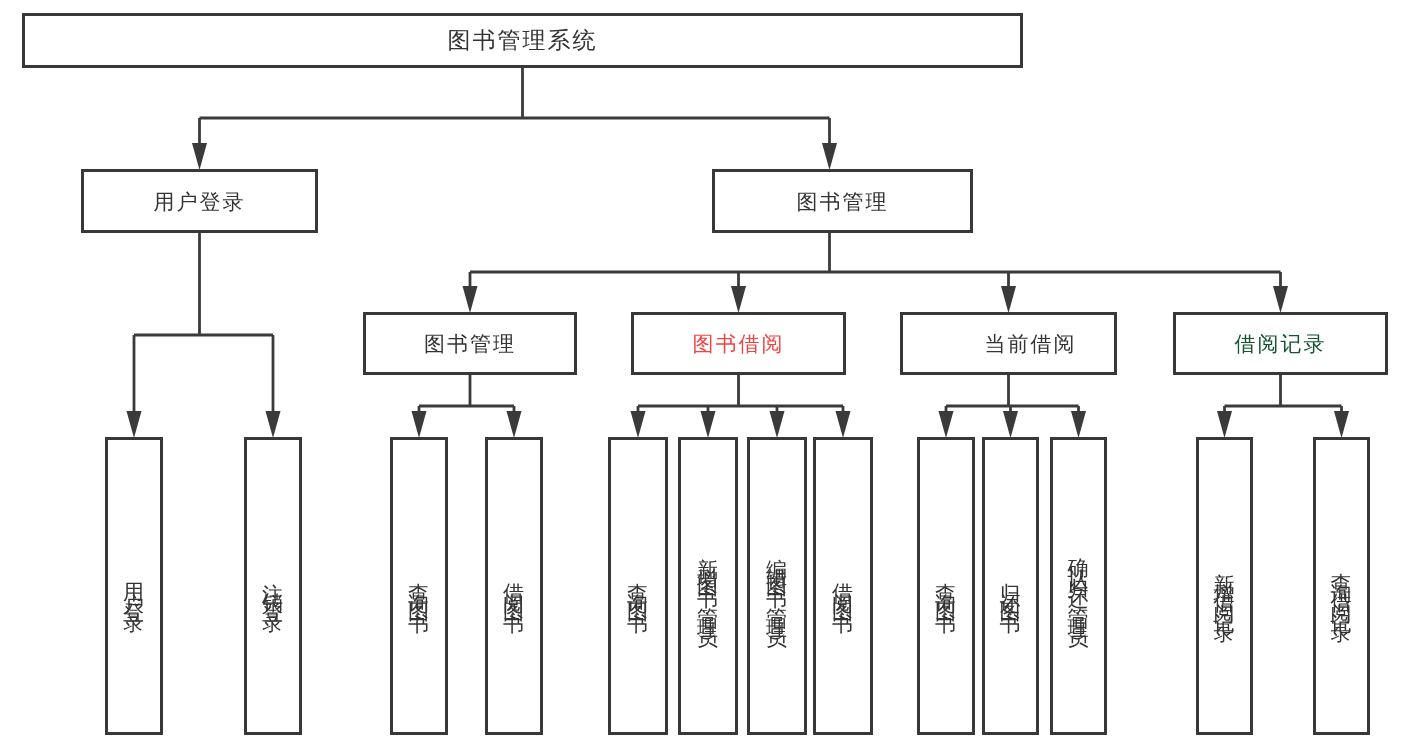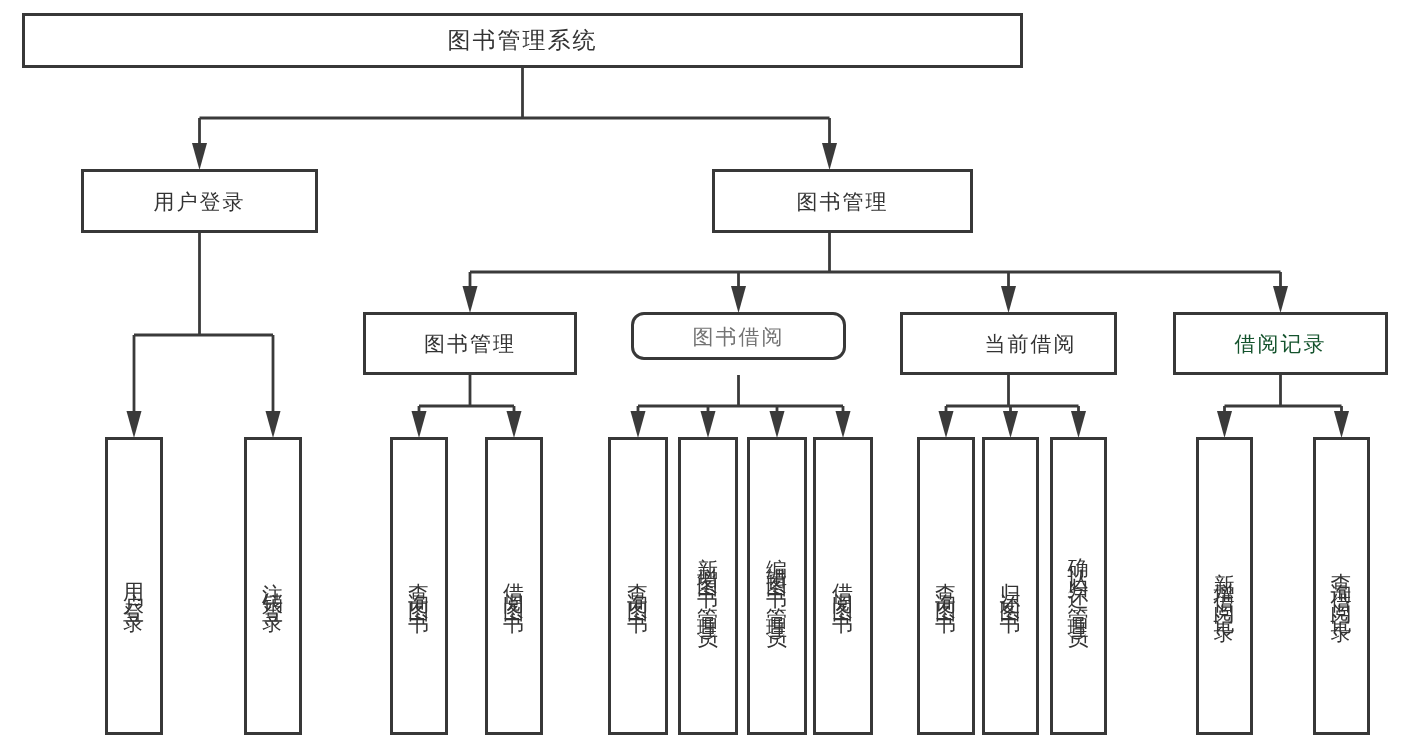--- a/index.html
+++ b/index.html
@@ -119,21 +119,21 @@
       </div>
       <div class="node h" style="left: 81px; top: 169px; width: 237px; height: 64px; border-color: rgb(56, 56, 56); color: rgb(51, 51, 51);">
         <span class="label">用户登录</span>
       </div>
       <div class="node h" style="left: 712px; top: 169px; width: 261px; height: 64px; border-color: rgb(56, 56, 56); color: rgb(51, 51, 51);">
         <span class="label">图书管理</span>
       </div>
       <div class="node h" style="left: 363px; top: 312px; width: 214px; height: 63px; border-color: rgb(56, 56, 56); color: rgb(51, 51, 51);">
         <span class="label">图书管理</span>
       </div>
-      <div class="node h" style="left: 631px; top: 312px; width: 215px; height: 48px; border-color: rgb(56, 56, 56); color: #737373; border-radius: 13px;">
+      <div class="node h" style="left: 631px; top: 312px; width: 215px; height: 63px; border-color: rgb(56, 56, 56); color: #ef4444;">
         <span class="label">图书借阅</span>
       </div>
       <div class="node h" style="left: 900px; top: 312px; width: 217px; height: 63px; border-color: rgb(56, 56, 56); color: rgb(51, 51, 51); padding-left: 44px;">
         <span class="label">当前借阅</span>
       </div>
       <div class="node h" style="left: 1173px; top: 312px; width: 215px; height: 63px; border-color: rgb(56, 56, 56); color: #14532d;">
         <span class="label">借阅记录</span>
       </div>
       <div class="node v" style="left: 105px; top: 437px; width: 58px; height: 298px; border-color: rgb(56, 56, 56); color: rgb(51, 51, 51);">
         <span class="label">用户登录</span>

